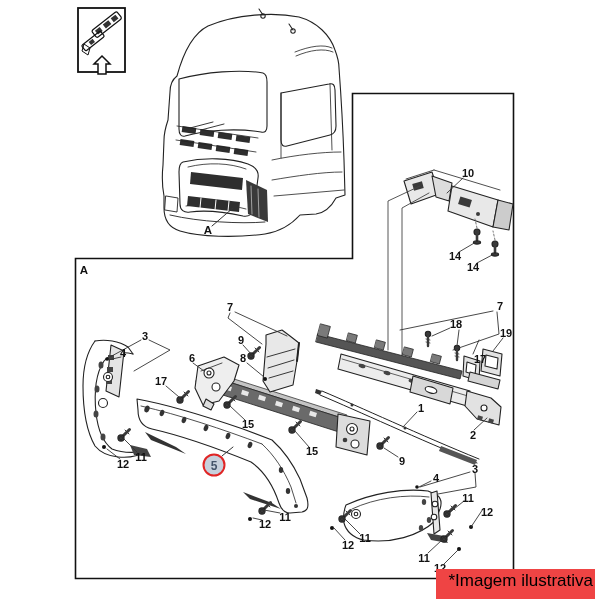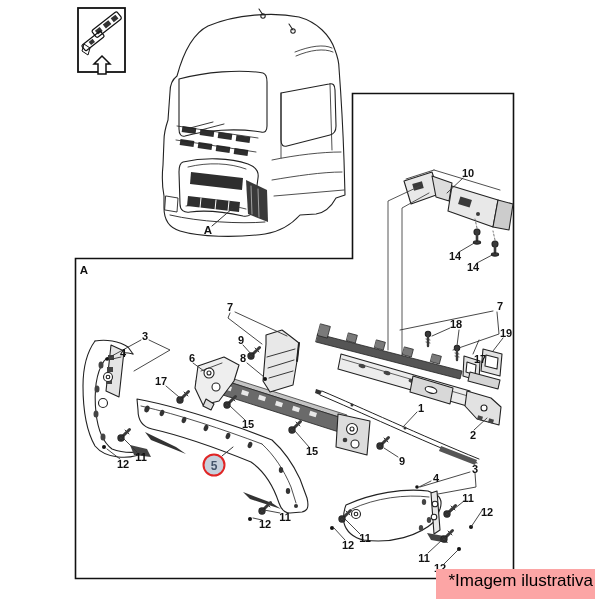--- a/index.html
+++ b/index.html
@@ -7,21 +7,21 @@
           font-family:"Liberation Sans",sans-serif;}
   .screen svg{position:absolute;left:0;top:0;}
   #callout-layer{position:absolute;left:0;top:0;width:600px;height:600px;z-index:3;pointer-events:none;}
   .callout{position:absolute;transform:translate(-50%,-50%);
            font:bold 11px "Liberation Sans",sans-serif;color:#111;white-space:nowrap;}
   .callout.circled{width:19px;height:19px;border:2.6px solid #e02525;border-radius:50%;
            background:#c7d0dc;color:#44546a;display:flex;align-items:center;justify-content:center;
            font-size:12px;}
   .region-label{position:absolute;transform:translate(-50%,-50%);
            font:bold 11.5px "Liberation Sans",sans-serif;color:#111;}
-  .footnote{position:absolute;top:569px;right:5px;z-index:4;background:#fca5a5;
+  .footnote{position:absolute;top:569px;right:5px;z-index:4;background:#ef4444;
            font:400 17px "Liberation Sans",sans-serif;color:#000;padding:2px 2px 8px 12px;}
 </style>
 </head>
 <body>
 
 <div class="screen">
 
 <svg width="600" height="600" viewBox="0 0 600 600">
   <defs>
     <g id="scr">

